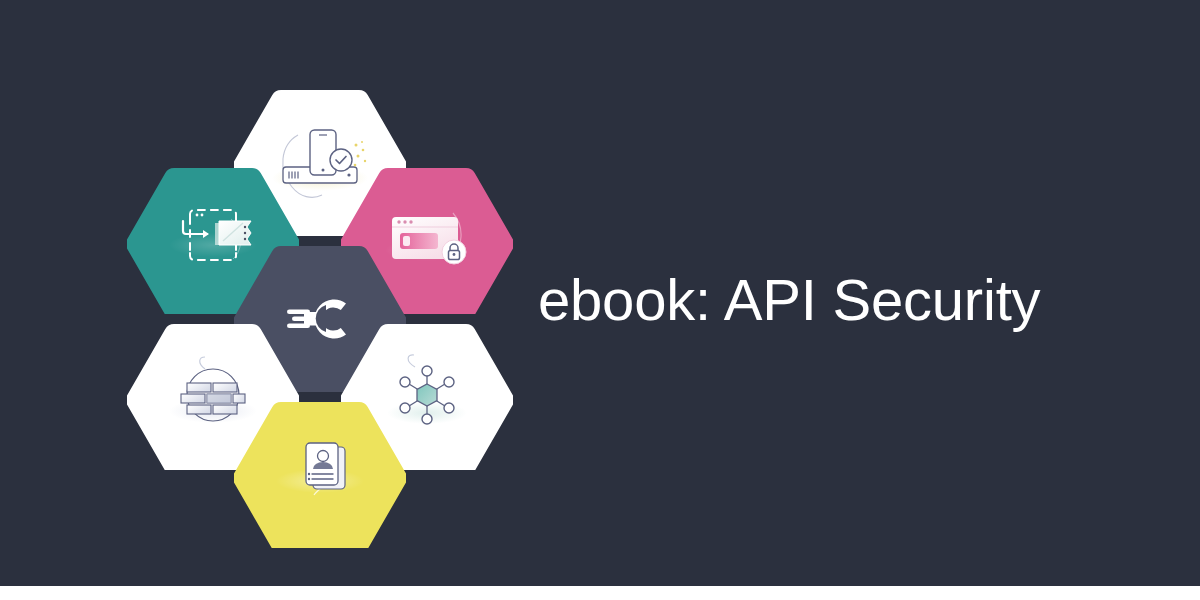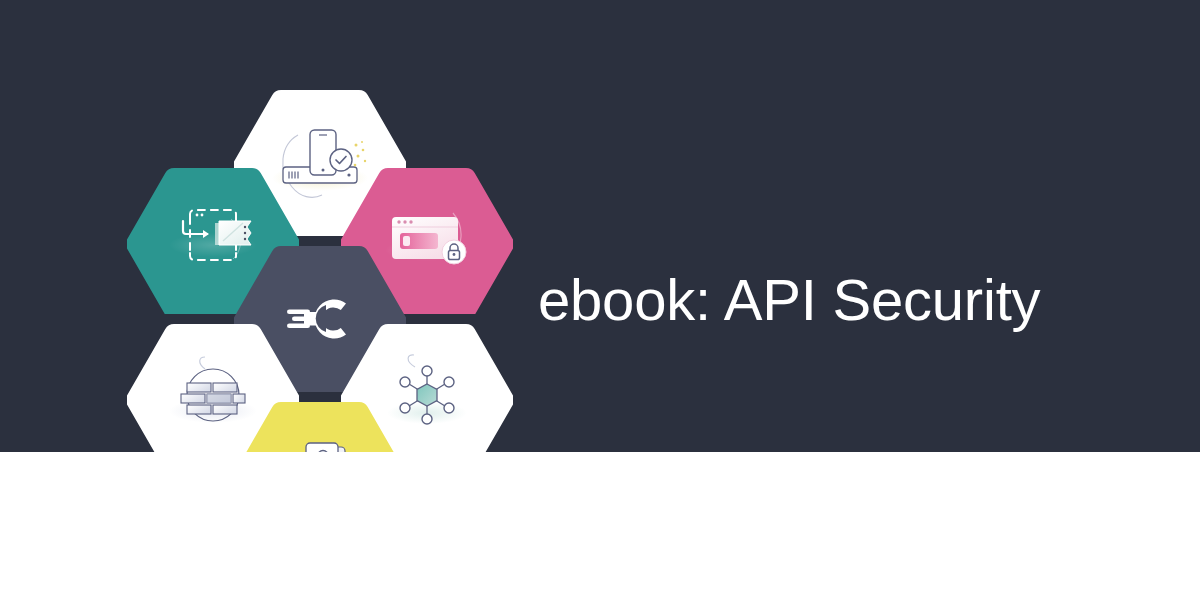--- a/index.html
+++ b/index.html
@@ -8,21 +8,21 @@
   }
   body {
     width: 1200px;
     height: 600px;
     overflow: hidden;
     font-family: "Liberation Sans", sans-serif;
   }
   #banner {
     position: relative;
     width: 1200px;
-    height: 452px;
+    height: 586px;
     background: #2b303e;
     overflow: hidden;
   }
 
   
   #honeycomb {
     position: absolute;
     left: 127px;
     top: 87px;
     width: 386px;

